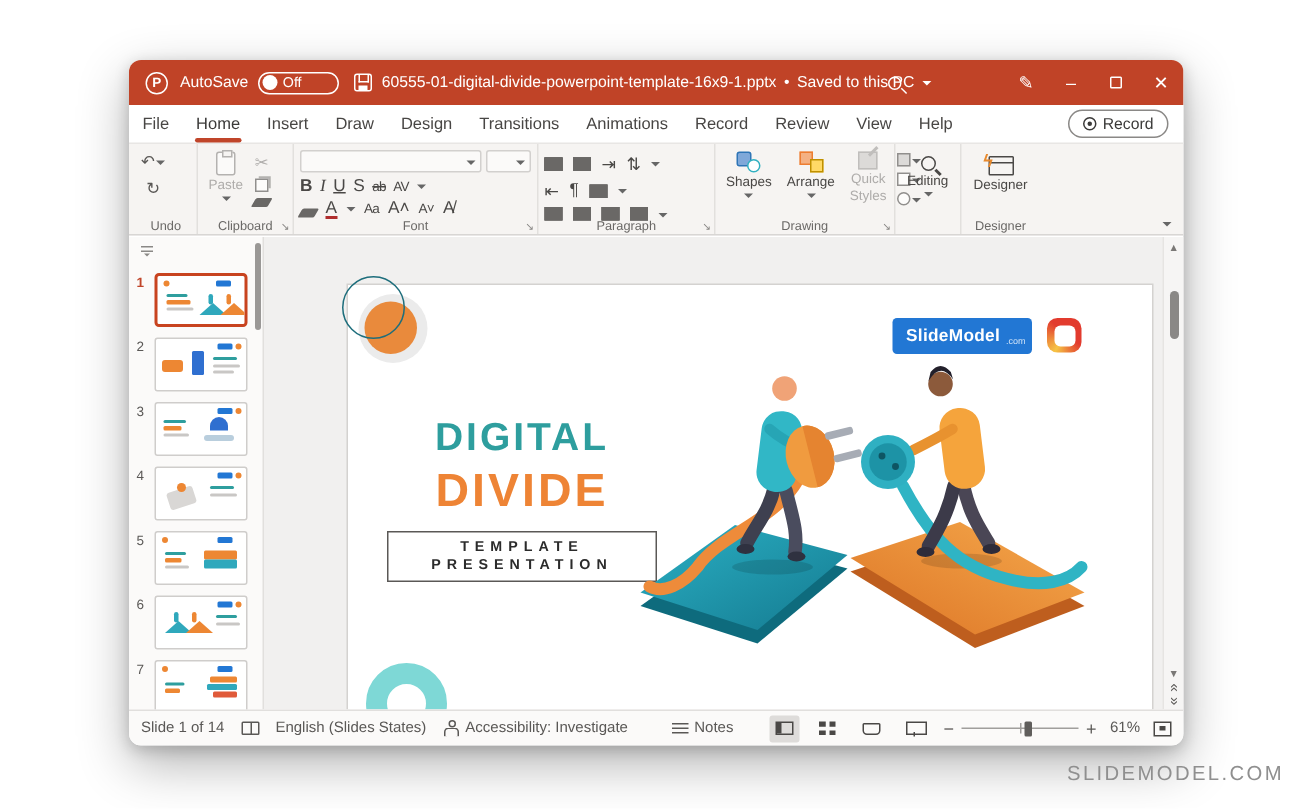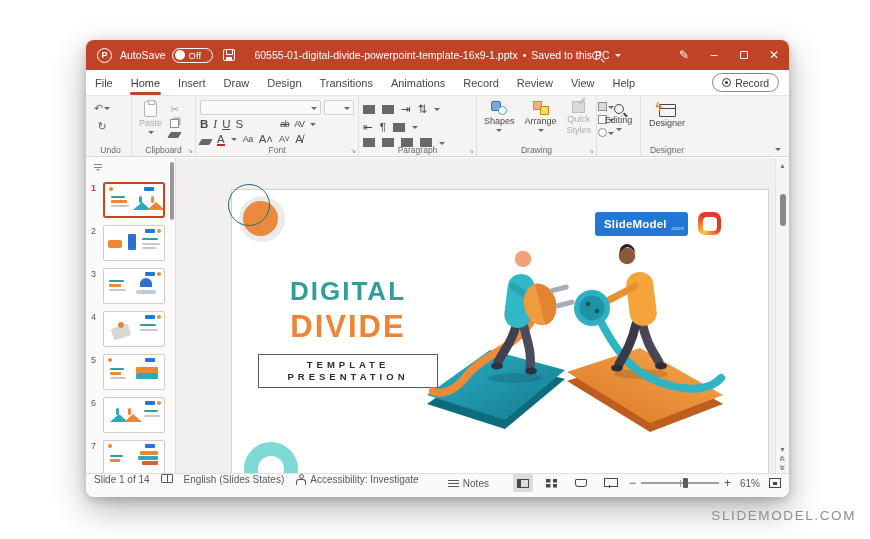--- a/index.html
+++ b/index.html
@@ -9,21 +9,21 @@
   
   .win { position:absolute; left:86px; top:40px; width:703px; height:457px;
          border-radius:8px; overflow:hidden; background:#fff;
          box-shadow:0 12px 34px rgba(0,0,0,.30), 0 3px 10px rgba(0,0,0,.18); font-size:11px; color:#444; }
 
   
   .tbar { height:30px; background:#C04327; display:flex; align-items:center; color:#fff; position:relative; }
   .appico { width:15px; height:15px; border:1.4px solid #fff; border-radius:50%; margin:0 8px 0 11px;
             display:flex; align-items:center; justify-content:center; font-size:9px; font-weight:bold; color:#fff; }
   .autosave-label { font-size:10.5px; margin-right:6px; }
-  .toggle { display:flex; align-items:center; border:1px solid #fff; border-radius:9px; height:15px; padding:0 11px 0 2px; gap:4px; }
+  .toggle { display:flex; align-items:center; border:1px solid #fff; border-radius:9px; height:15px; padding:0 24px 0 2px; gap:4px; }
   .knob { width:10px; height:10px; background:#fff; border-radius:50%; }
   .toggle .state { font-size:9.5px; color:#fff; }
   .saveico { width:12px; height:12px; border:1.3px solid #fff; border-radius:2px; margin-left:10px; position:relative; }
   .saveico:before { content:""; position:absolute; left:2px; top:0; width:5px; height:4px; border:1px solid #fff; border-top:none; }
   .saveico:after { content:""; position:absolute; left:2px; bottom:0; width:5.5px; height:3.5px; background:#fff; }
   .doctitle { position:absolute; left:50%; transform:translateX(-50%); top:0; height:30px; display:flex; align-items:center; gap:5px;
               font-size:10.5px; white-space:nowrap; color:#fff; }
   .tright { margin-left:auto; display:flex; align-items:center; height:30px; }
   .tbtn { width:30px; height:30px; display:flex; align-items:center; justify-content:center; color:#fff; font-size:12px; }
   .mag { width:9px; height:9px; border:1.4px solid #fff; border-radius:50%; position:relative; }
@@ -57,21 +57,21 @@
   .tblico { width:16px; height:13px; border:1.2px solid #8a8886; background:
       linear-gradient(#8a8886,#8a8886) 0 3.5px/16px 1px no-repeat,
       linear-gradient(#8a8886,#8a8886) 7.5px 0/1px 13px no-repeat,#fff; position:relative; }
   .tblico:after { content:"+"; position:absolute; left:-5px; top:-7px; color:#2e8b3d; font-weight:bold; font-size:11px; }
   .mini { width:13px; height:10px; border:1px solid #918f8d; background:#fdfcfb; position:relative; }
   .mini.lines { background:linear-gradient(#b9b7b5,#b9b7b5) 2px 2.5px/8px 1px no-repeat,
                 linear-gradient(#b9b7b5,#b9b7b5) 2px 5px/8px 1px no-repeat,#fdfcfb; }
   .ddbox { height:15px; border:1px solid #d2d0ce; background:#fbfaf9; border-radius:2px; display:flex; align-items:center; justify-content:flex-end; padding:0 3px; }
   .fontglyphs { display:flex; align-items:center; gap:5px; font-size:11.5px; color:#4a4846; }
   .fontglyphs .b { font-weight:bold; } .fontglyphs .i { font-style:italic; font-family:"Liberation Serif",serif; }
-  .fontglyphs .u { text-decoration:underline; } .fontglyphs .st { text-decoration:line-through;margin-left:32px; }
+  .fontglyphs .u { text-decoration:underline; } .fontglyphs .st { text-decoration:line-through; }
   .fontglyphs .sm { font-size:9px; letter-spacing:-.5px; }
   .penpt { width:11px; height:6px; background:#6a6866; transform:skewX(-30deg); border-radius:1px; margin-top:5px; }
   .fontA { position:relative; font-size:11.5px; }
   .fontA:after { content:""; position:absolute; left:0; right:0; bottom:-1px; height:2.5px; background:#b02e2e; }
   .bars { display:inline-block; width:12px; height:9px; background-repeat:no-repeat; }
   .bars.list { background:
       linear-gradient(#6a6866,#6a6866) 0 0/1.5px 1.5px, linear-gradient(#6a6866,#6a6866) 3.5px 0/8.5px 1.5px,
       linear-gradient(#6a6866,#6a6866) 0 3.7px/1.5px 1.5px, linear-gradient(#6a6866,#6a6866) 3.5px 3.7px/8.5px 1.5px,
       linear-gradient(#6a6866,#6a6866) 0 7.4px/1.5px 1.5px, linear-gradient(#6a6866,#6a6866) 3.5px 7.4px/8.5px 1.5px; }
   .bars.left { background:
@@ -149,21 +149,21 @@
 
   
   .cscroll { position:absolute; right:0; top:0; bottom:0; width:14px; background:#f6f5f4; border-left:1px solid #e6e4e2;
              display:flex; flex-direction:column; align-items:center; font-size:7px; color:#7a7876; }
   .cthumb { position:absolute; top:36px; width:6px; height:32px; background:#8a8886; border-radius:3px; }
   .csbtm { position:absolute; bottom:2px; display:flex; flex-direction:column; align-items:center; gap:2px; }
   .dbl { font-size:10px; line-height:7px; color:#5a5856; transform:rotate(90deg); }
 
   
   .sbar { position:absolute; left:0; right:0; bottom:0; height:24px; background:#fbfaf9; border-top:1px solid #e1dfdd;
-          display:flex; align-items:flex-start; font-size:10px; color:#5a5856; padding:0 8px; gap:11px; }
+          display:flex; align-items:center; font-size:10px; color:#5a5856; padding:0 8px; gap:11px; }
   .bookico { width:12px; height:9px; border:1.1px solid #5a5856; border-radius:1px; position:relative; }
   .bookico:after { content:""; position:absolute; left:5px; top:0; width:1.1px; height:8px; background:#5a5856; }
   .accico { position:relative; width:10px; height:11px; }
   .accico:before { content:""; position:absolute; left:3.4px; top:0; width:3.4px; height:3.4px; border-radius:50%; border:1px solid #5a5856; }
   .accico:after { content:""; position:absolute; left:1px; top:4.6px; width:8px; height:5px; border:1px solid #5a5856; border-bottom:none; border-radius:3px 3px 0 0; }
   .sright { margin-left:auto; display:flex; align-items:center; gap:9px; }
   .notesico { width:11px; height:9px; background:
       linear-gradient(#5a5856,#5a5856) 0 1px/11px 1.2px no-repeat,
       linear-gradient(#5a5856,#5a5856) 0 4px/11px 1.2px no-repeat,
       linear-gradient(#5a5856,#5a5856) 0 7px/11px 1.2px no-repeat; }

